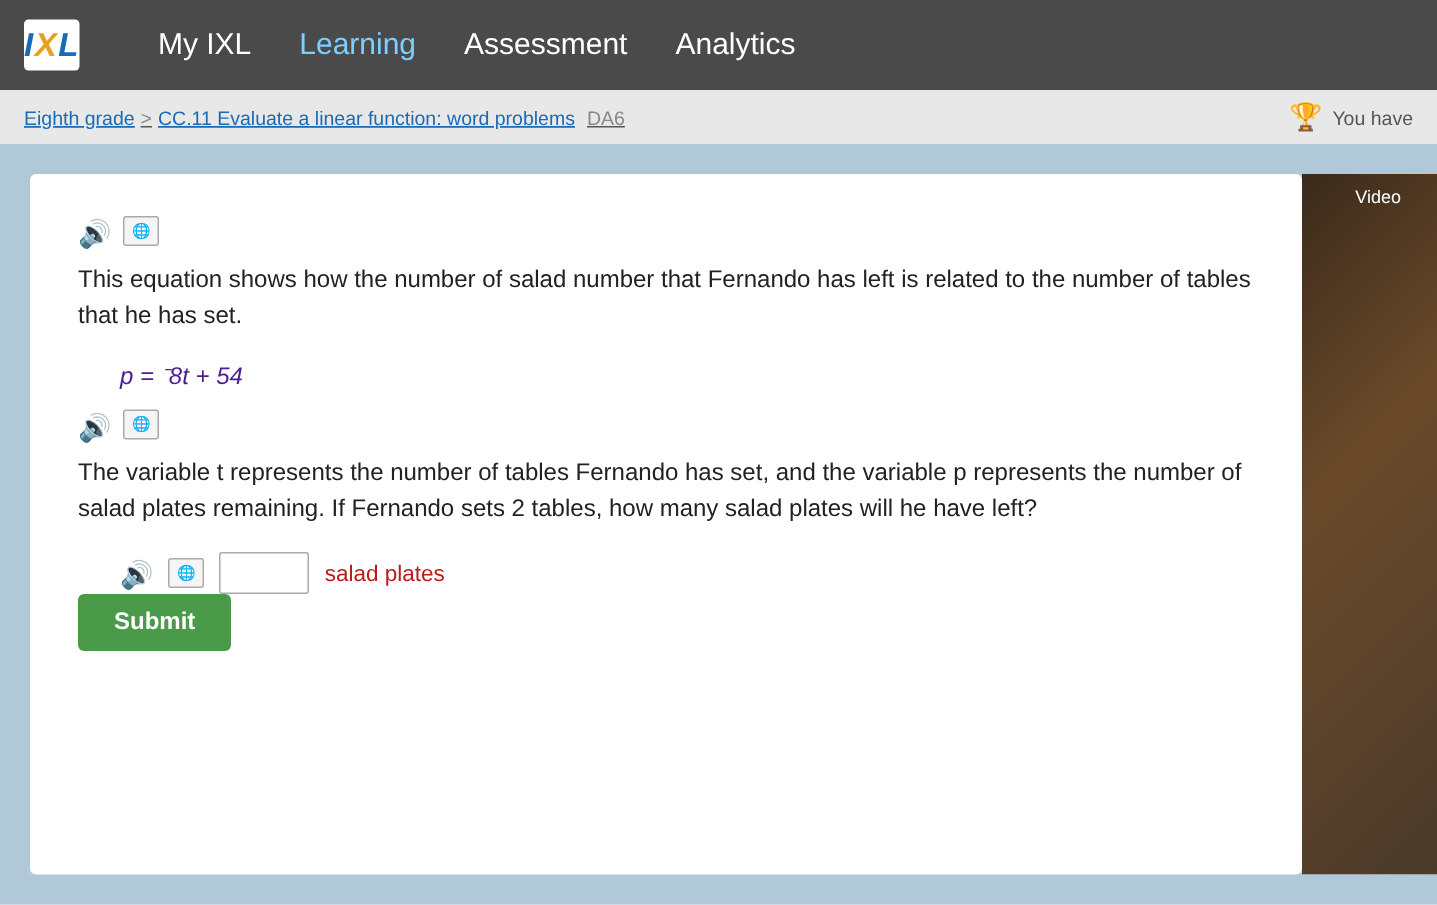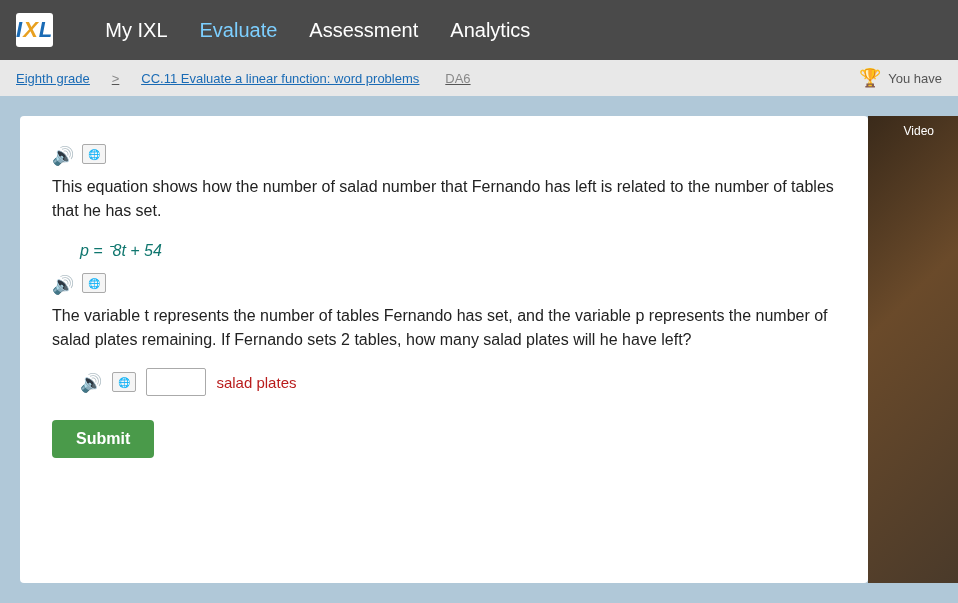--- a/index.html
+++ b/index.html
@@ -46,21 +46,21 @@
       display: flex;
       align-items: center;
       padding: 0 16px;
       font-size: 13px;
       color: #555;
       justify-content: space-between;
     }
     .breadcrumb-left {
       display: flex;
       align-items: flex-end;
-      gap: 22px;
+      gap: 4px;
       text-decoration: underline;
     }
     .breadcrumb-separator { color: #888; }
     .breadcrumb-link { color: #1a6bb5; cursor: pointer; text-decoration: underline; }
     .breadcrumb-code { color: #888; font-size: 13px; margin-left: 4px; }
     .you-have {
       display: flex;
       align-items: center;
       gap: 6px;
       color: #555;
@@ -140,21 +140,21 @@
       border-radius: 2px;
       display: inline-flex;
       align-items: center;
       justify-content: center;
       font-size: 10px;
       color: #555;
       flex-shrink: 0;
     }
     .formula {
       font-size: 16px;
-      color: #0f766e;
+      color: #4c1d95;
       margin: 12px 0 12px 28px;
       font-style: italic;
     }
 
     
     .answer-row {
       display: flex;
       align-items: center;
       gap: 10px;
       margin: 16px 0 0 28px;
@@ -176,33 +176,32 @@
     
     .submit-btn {
       background: #4a9a4a;
       color: white;
       border: none;
       border-radius: 4px;
       padding: 10px 24px;
       font-size: 16px;
       font-weight: bold;
       cursor: pointer;
-      margin-top: 24px;
     }
   </style>
 </head>
 <body>
 
 <div class="header">
   <div class="logo">
     I<span>X</span>L
   </div>
   <nav class="nav-links">
     <a class="nav-link">My IXL</a>
-    <a class="nav-link active">Evaluate</a>
+    <a class="nav-link active">Learning</a>
     <a class="nav-link">Assessment</a>
     <a class="nav-link">Analytics</a>
   </nav>
 </div>
 
 <div class="breadcrumb-bar">
   <div class="breadcrumb-left">
     <span class="breadcrumb-link">Eighth grade</span>
     <span class="breadcrumb-separator">&gt;</span>
     <span class="breadcrumb-link">CC.11 Evaluate a linear function: word problems</span>

